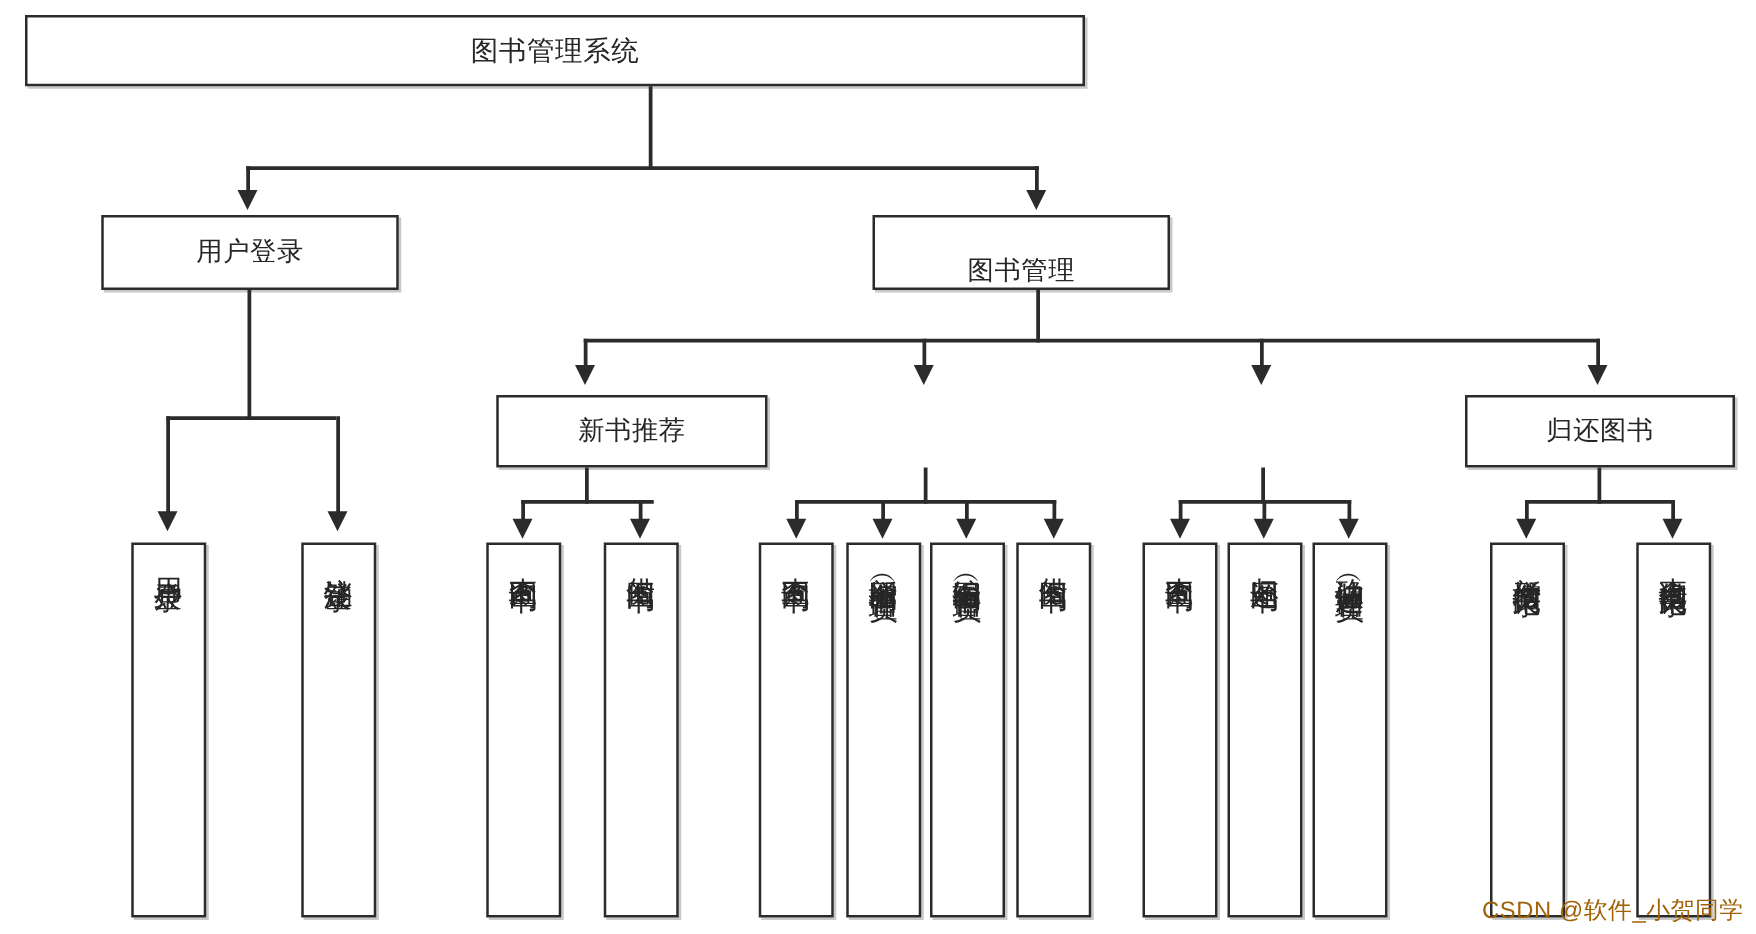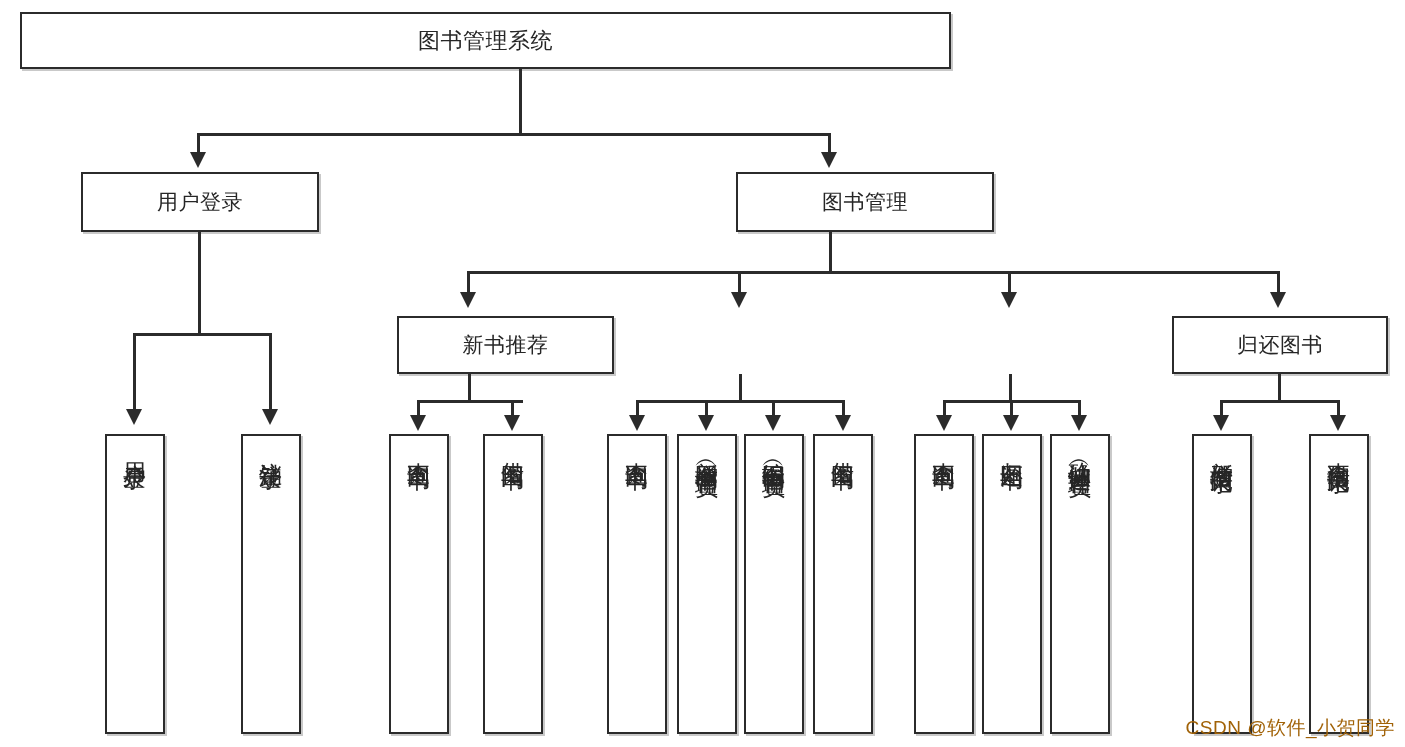--- a/index.html
+++ b/index.html
@@ -84,36 +84,36 @@
     letter-spacing: 0.5px;
     white-space: nowrap;
     user-select: none;
   }
 </style>
 </head>
 <body>
 
 <div id="canvas">
 
-  <div class="node horiz root shadow" style="left:20px; top:12px; width:931px; height:57px;">
+  <div class="node horiz root shadow" style="left:20px; top:12px; width:848px; height:57px;">
     <span class="label">图书管理系统</span>
   </div>
 
   <div class="ln v" style="left:519px; top:69px; width:3px; height:66px;"></div>
   <div class="ln h" style="left:197px; top:133px; width:634px; height:3px;"></div>
   <div class="ln v" style="left:197px; top:133px; width:3px; height:22px;"></div>
   <div class="arrow" style="left:190px; top:152px;"></div>
   <div class="ln v" style="left:828px; top:133px; width:3px; height:22px;"></div>
   <div class="arrow" style="left:821px; top:152px;"></div>
 
   <div class="node horiz shadow" style="left:81px; top:172px; width:238px; height:60px;">
     <span class="label">用户登录</span>
   </div>
 
-  <div class="node horiz shadow" style="left:736px; top:172px; width:258px; height:60px;">
+  <div class="node horiz shadow" style="left:698px; top:172px; width:238px; height:60px;align-items:flex-end;">
     <span class="label">图书管理</span>
   </div>
 
   <div class="ln v" style="left:198px; top:232px; width:3px; height:104px;"></div>
   <div class="ln h" style="left:133px; top:333px; width:136px; height:3px;"></div>
   <div class="ln v" style="left:133px; top:333px; width:3px; height:79px;"></div>
   <div class="arrow" style="left:126px; top:409px;"></div>
   <div class="ln v" style="left:269px; top:333px; width:3px; height:79px;"></div>
   <div class="arrow" style="left:262px; top:409px;"></div>
 

